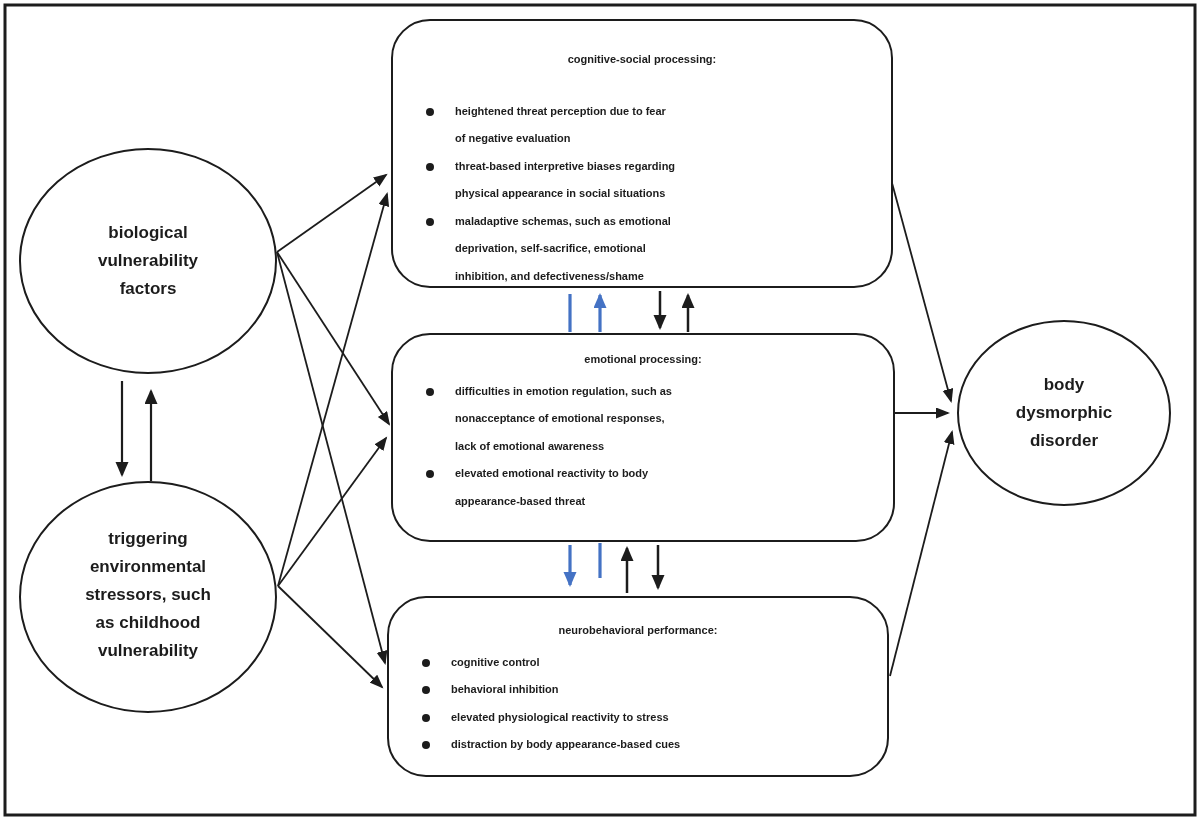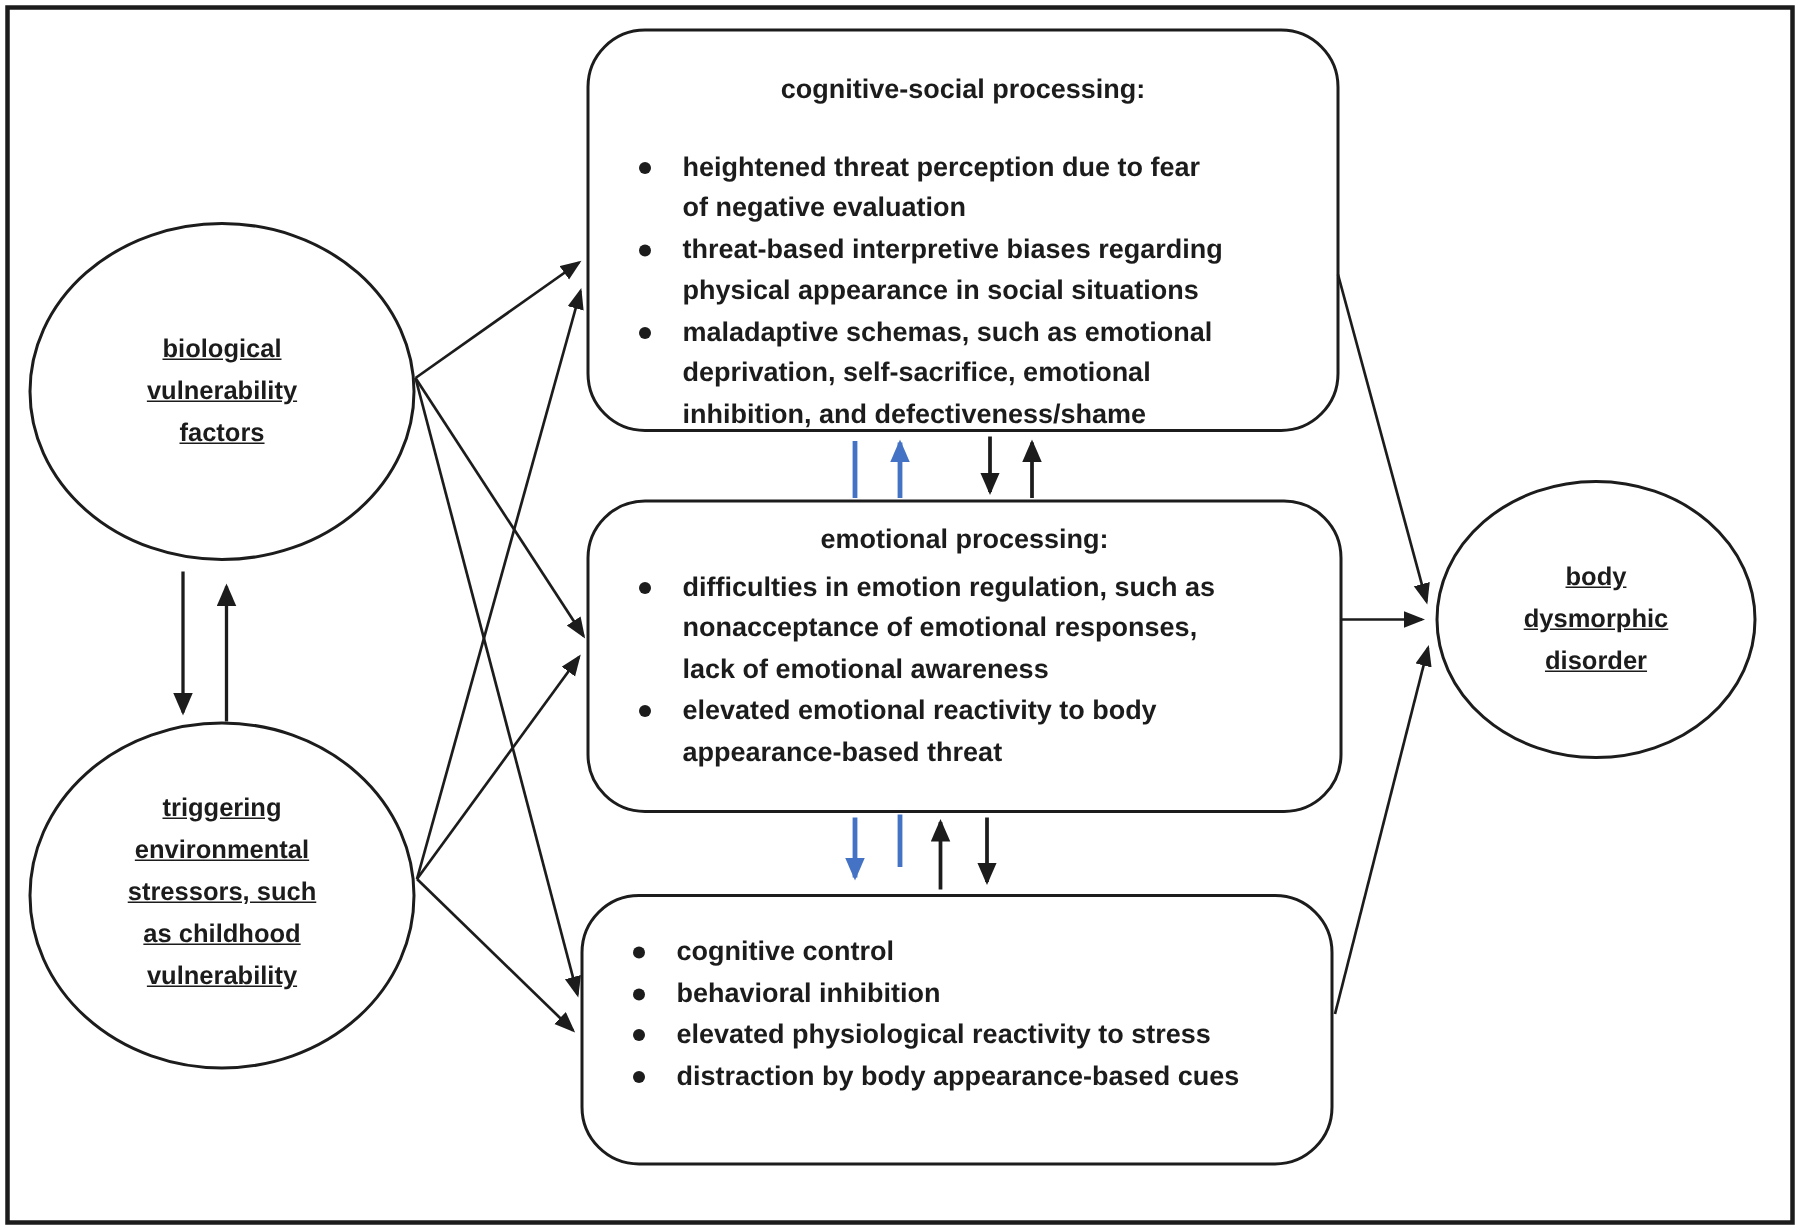--- a/index.html
+++ b/index.html
@@ -14,23 +14,23 @@
   }
   svg.layer{position:absolute;left:0;top:0;}
   .sw2{stroke-width:2;fill:none;}
   .sw18{stroke-width:1.8;fill:none;}
   .sw22{stroke-width:2.2;fill:none;}
   .sw25{stroke-width:2.5;fill:none;}
   .sw32{stroke-width:3.2;fill:none;}
   .lbl{
     position:absolute;display:flex;flex-direction:column;
     align-items:center;justify-content:center;text-align:center;
-    font-size:17px;line-height:28px;text-decoration:underline;
+    font-size:17px;line-height:28px;
   }
-  .box{position:absolute;font-size:18px;line-height:27.5px;box-sizing:border-box;}
+  .box{position:absolute;font-size:11px;line-height:27.5px;box-sizing:border-box;}
   .box .bt{text-align:center;}
   .box ul{list-style:none;margin:0;padding:0;}
   .box li{position:relative;padding-left:63px;}
   .box li::before{
     content:"";position:absolute;left:34px;top:10px;
     width:8px;height:8px;border-radius:50%;background:#1c1c1c;
   }
   #box-cog{left:392px;top:20px;width:500px;padding-top:26px;}
   #box-cog ul{margin-top:24px;}
   #box-emo{left:392px;top:334px;width:502px;padding-top:12px;}
@@ -139,20 +139,21 @@
         <div>lack of emotional awareness</div>
       </li>
       <li>
         <div>elevated emotional reactivity to body</div>
         <div>appearance-based threat</div>
       </li>
     </ul>
   </div>
 
   <div class="box" id="box-neuro">
+    <div class="bt">neurobehavioral performance:</div>
     <ul>
       <li>
         <div>cognitive control</div>
       </li>
       <li>
         <div>behavioral inhibition</div>
       </li>
       <li>
         <div>elevated physiological reactivity to stress</div>
       </li>

